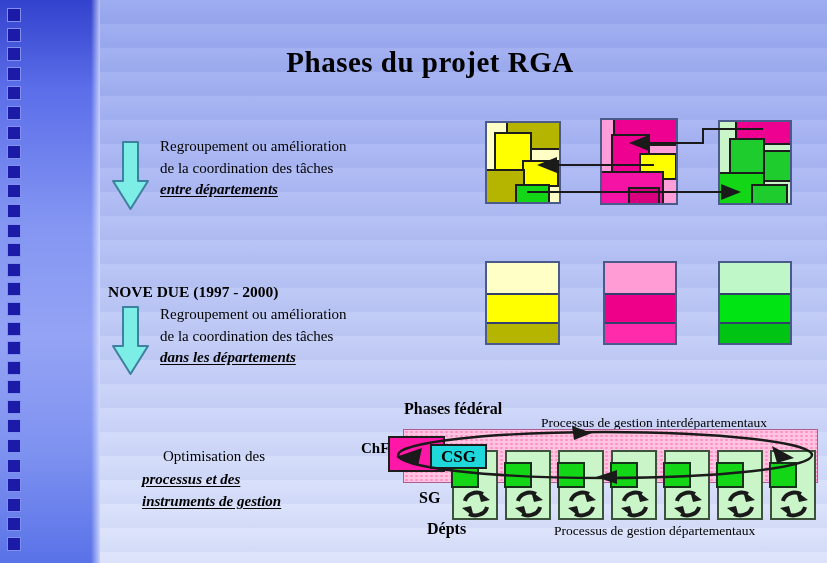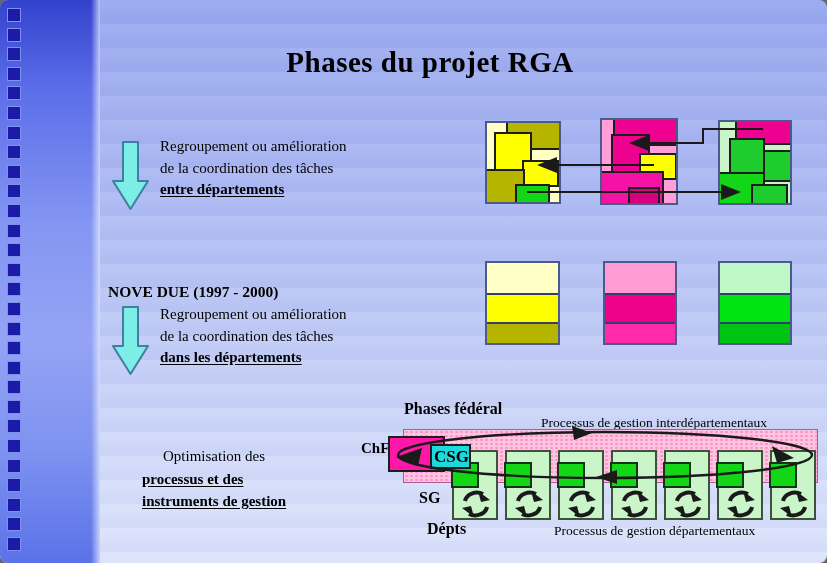--- a/index.html
+++ b/index.html
@@ -1,39 +1,38 @@
 <!DOCTYPE html>
 <html style="--navy: #1b1ba8; --arrowfill: #7deee6; --arrowedge: #3f7f9f; --cream: #ffffc6; --yellow: #ffff00; --olive: #b5b500; --lightpink: #ff9ed8; --magenta: #ee0090; --mint: #c9f5c9; --green: #12d616; --bandpink: #ffc4e0; --banddot: #ff8cc6; --chf: #ff18a8; --csg: #1fd8dc; --line: #1a1a1a;"><head>
 <meta charset="utf-8">
 <style>
   html,body{margin:0;padding:0;background:#666;}
   #slide{
     position:relative;width:827px;height:563px;overflow:hidden;
     font-family:"Liberation Serif","DejaVu Serif",serif;color:#000;
     background:linear-gradient(180deg,#98a8ef 0%,#a7b4f3 22%,#b6c2f5 45%,#c8d2f8 68%,#d8e0fb 88%,#dde4fb 100%);
-    border-radius:8px;
   }
   #slide::before{
     content:"";position:absolute;inset:0;pointer-events:none;
     background:repeating-linear-gradient(180deg,rgba(255,255,255,.05) 0 3px,rgba(30,50,150,.04) 20px 24px);
   }
   
   .sidebar{position:absolute;left:0;top:0;width:100px;height:563px;
     background:linear-gradient(180deg,#3342cd 0%,#5c6ee9 16%,#8496f2 40%,#94a3f4 60%,#7e92f0 80%,#5a72e8 100%);}
   .sidebar::after{content:"";position:absolute;right:0;top:0;width:9px;height:100%;
     background:linear-gradient(90deg,rgba(255,255,255,0),rgba(235,240,255,.75));}
   .sqcol{position:absolute;left:7px;top:8px;display:flex;flex-direction:column;gap:5.6px;}
   .sq{width:14px;height:14px;background:var(--navy,#1b1ba8);border:1px solid #7f90ee;box-sizing:border-box;}
   
   .title{position:absolute;left:170px;top:46px;width:520px;text-align:center;
     font-size:29px;font-weight:bold;letter-spacing:.5px;}
   
   .sec-h{position:absolute;font-size:15.5px;font-weight:bold;white-space:nowrap;}
   .sec-body{position:absolute;font-size:15px;line-height:21.5px;white-space:nowrap;}
-  .emph{font-weight:bold;text-decoration:underline;text-underline-offset:2px;}
+  .emph{font-weight:bold;text-decoration:underline;text-underline-offset:2px;font-style:italic;}
   .line3{position:absolute;font-size:15px;white-space:nowrap;}
   .big-arrow{position:absolute;}
   
   .mosaic{position:absolute;border:2px solid #4a5a8a;box-sizing:border-box;overflow:hidden;}
   .mrect{position:absolute;border:2px solid #1d1d1d;box-sizing:border-box;}
   .c-cream{background:var(--cream,#ffffc6);} .c-yellow{background:var(--yellow,#ffff00);}
   .c-olive{background:var(--olive,#b5b500);} .c-mag{background:var(--magenta,#ee0090);}
   .c-magd{background:#d8007e;} .c-pink2{background:#f513a6;}
   .c-lpink{background:var(--lightpink,#ff9ed8);} .c-mint{background:var(--mint,#c9f5c9);}
   .c-green{background:var(--green,#00da12);} .c-green2{background:#1ecc2e;}
@@ -41,23 +40,23 @@
   .bar{position:absolute;width:75px;height:84px;border:2px solid #4a5a8a;box-sizing:border-box;display:flex;flex-direction:column;}
   .bar .seg{width:100%;}
   .bar .seg + .seg{border-top:2px solid #33406b;}
   
   .band{position:absolute;left:403px;top:429px;width:415px;height:54px;
     background-color:var(--bandpink,#ffc4e0);
     background-image:radial-gradient(circle,var(--banddot,#ff8cc6) 1px,rgba(0,0,0,0) 1.4px);
     background-size:5px 4px;border:1px solid #b05a92;box-sizing:border-box;}
   .chf-box{position:absolute;left:388px;top:436px;width:57px;height:36px;
     background:var(--chf,#ff18a8);border:2px solid #1d1d1d;box-sizing:border-box;z-index:3;}
-  .csg-box{position:absolute;left:430px;top:444px;width:41px;height:25px;
+  .csg-box{position:absolute;left:430px;top:444px;width:57px;height:25px;
     background:var(--csg,#1fd8dc);border:2px solid #1d1d1d;box-sizing:border-box;z-index:4;
-    font-size:17px;font-weight:bold;text-align:right;line-height:21px;}
+    font-size:17px;font-weight:bold;text-align:center;line-height:21px;}
   .dept-row{position:absolute;left:452px;top:450px;display:flex;gap:7px;z-index:2;}
   .dept{position:relative;width:46px;height:70px;background:var(--mint,#cdf6cd);
     border:2px solid #3c523c;box-sizing:border-box;}
   .dept .gsq{position:absolute;left:-3px;top:10px;width:28px;height:26px;
     background:var(--green,#17d317);border:2px solid #16321a;box-sizing:border-box;}
   .dept .cyc{position:absolute;left:3px;top:36px;}
   .lbl-b{position:absolute;font-weight:bold;white-space:nowrap;}
   .lbl{position:absolute;white-space:nowrap;}
   .overlay{position:absolute;left:0;top:0;z-index:9;pointer-events:none;}
 </style>

